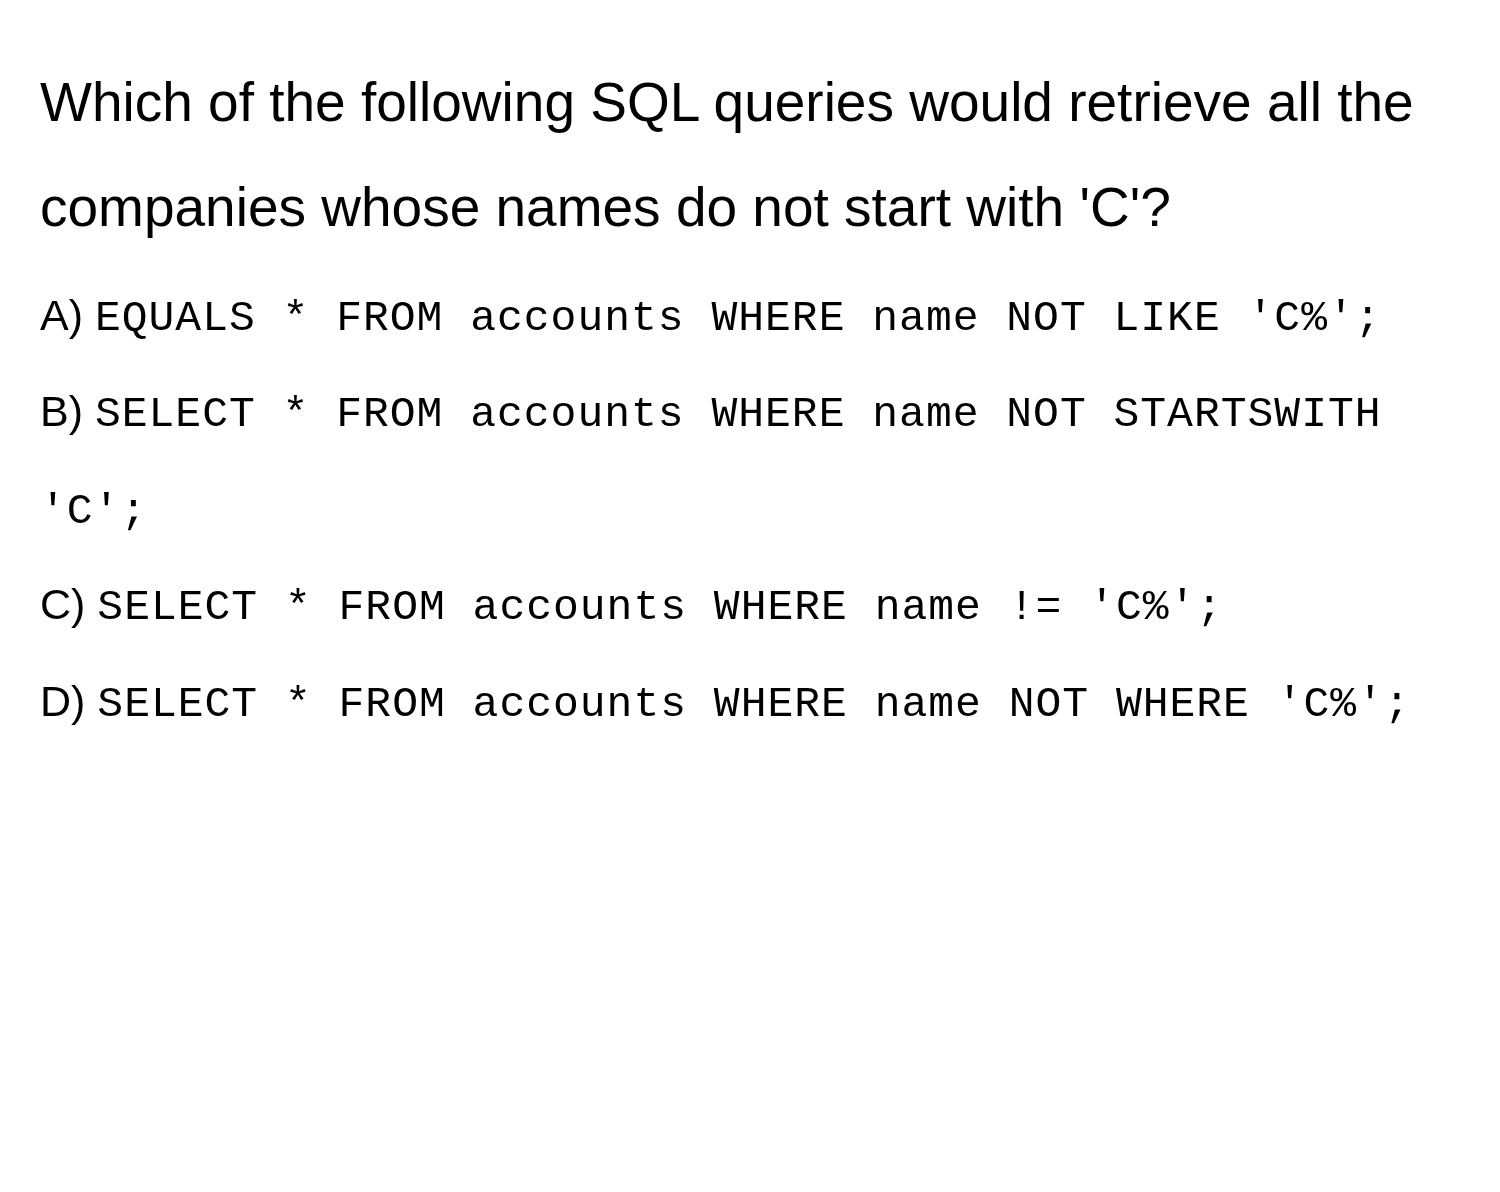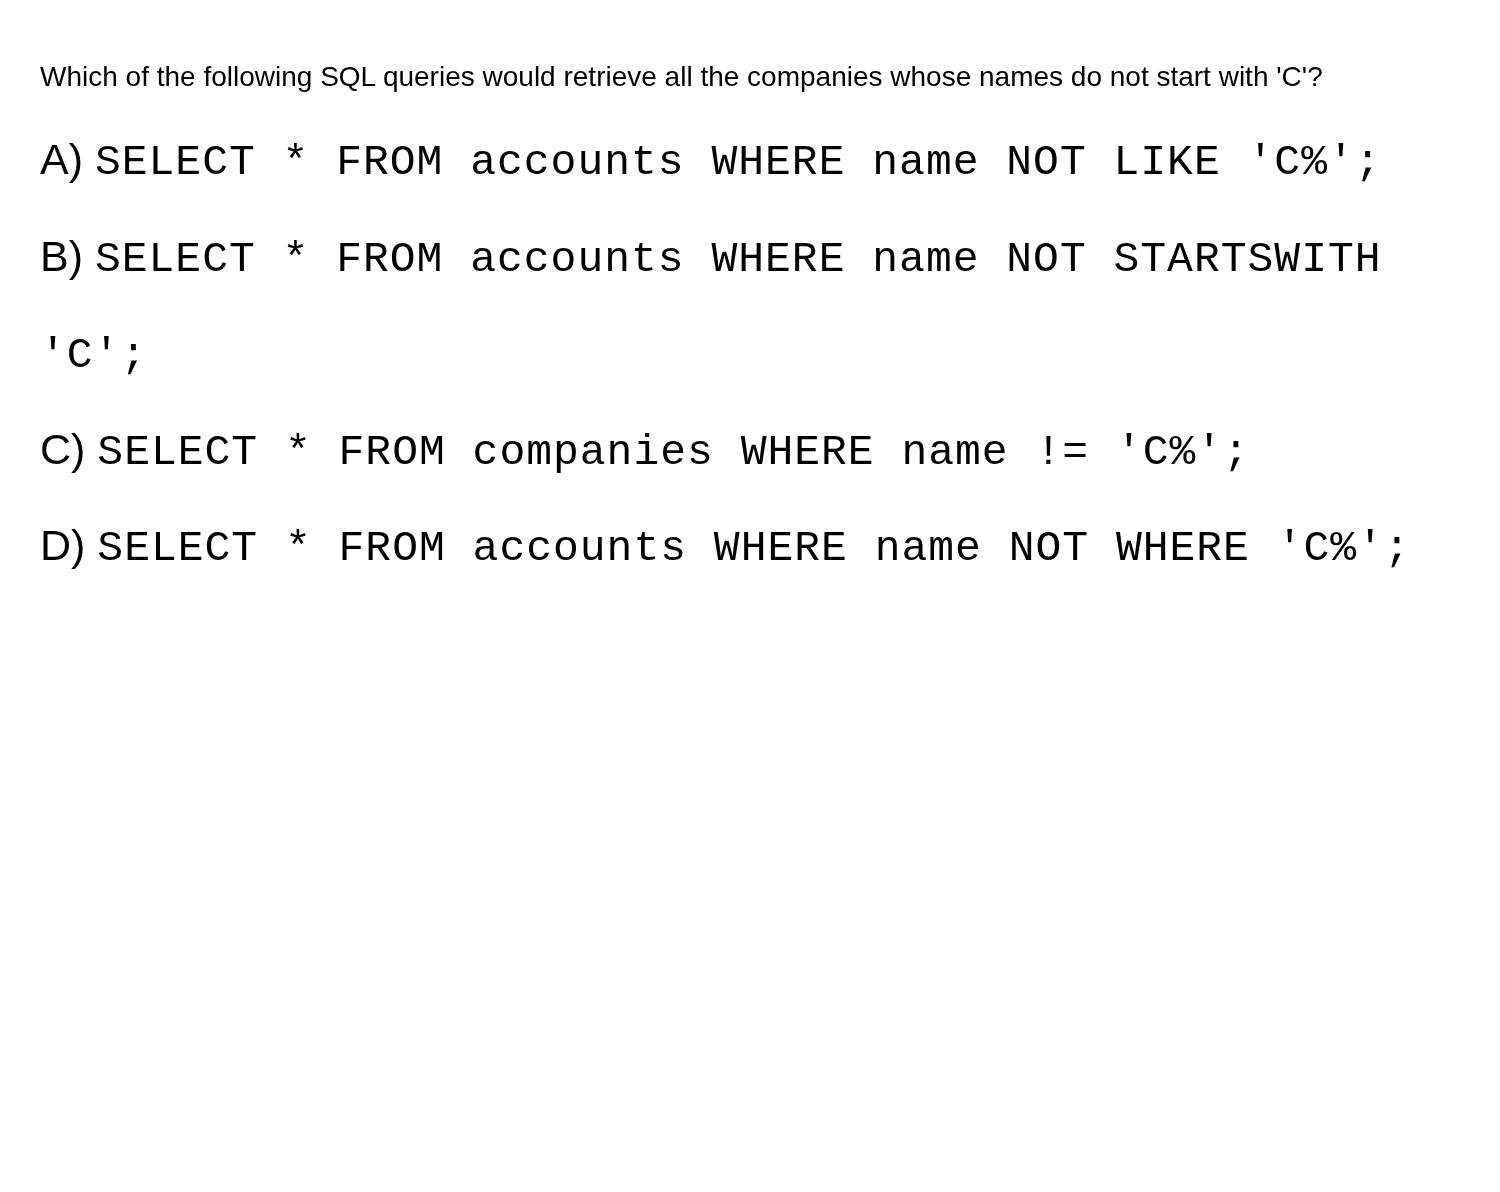--- a/index.html
+++ b/index.html
@@ -9,21 +9,21 @@
     }
     body {
       width: 1500px;
       height: 1192px;
       background: #ffffff;
       font-family: Arial, Helvetica, sans-serif;
       color: #000000;
       padding: 50px 40px;
     }
     .question {
-      font-size: 28px;
+      font-size: 55px;
       line-height: 1.9;
       margin-bottom: 10px;
     }
     .option {
       font-size: 43px;
       line-height: 2.15;
       margin-top: 0px;
     }
     .option-label {
       font-family: Arial, Helvetica, sans-serif;
@@ -32,26 +32,26 @@
       font-family: 'Courier New', Courier, monospace;
       letter-spacing: 1px;
     }
   </style>
 </head>
 <body>
 
 <div class="question">Which of the following SQL queries would retrieve all the companies whose names do not start with 'C'?</div>
 
 <div class="option">
-  <span class="option-label">A) </span><span class="code">SELECT * FROM accounts WHERE name NOT LIKE 'C%';</span>
+  <span class="option-label">A) </span><span class="code">EQUALS * FROM accounts WHERE name NOT LIKE 'C%';</span>
 </div>
 
 <div class="option">
   <span class="option-label">B) </span><span class="code">SELECT * FROM accounts WHERE name NOT STARTSWITH 'C';</span>
 </div>
 
 <div class="option">
-  <span class="option-label">C) </span><span class="code">SELECT * FROM companies WHERE name != 'C%';</span>
+  <span class="option-label">C) </span><span class="code">SELECT * FROM accounts WHERE name != 'C%';</span>
 </div>
 
 <div class="option">
   <span class="option-label">D) </span><span class="code">SELECT * FROM accounts WHERE name NOT WHERE 'C%';</span>
 </div>
 
 </body></html>

